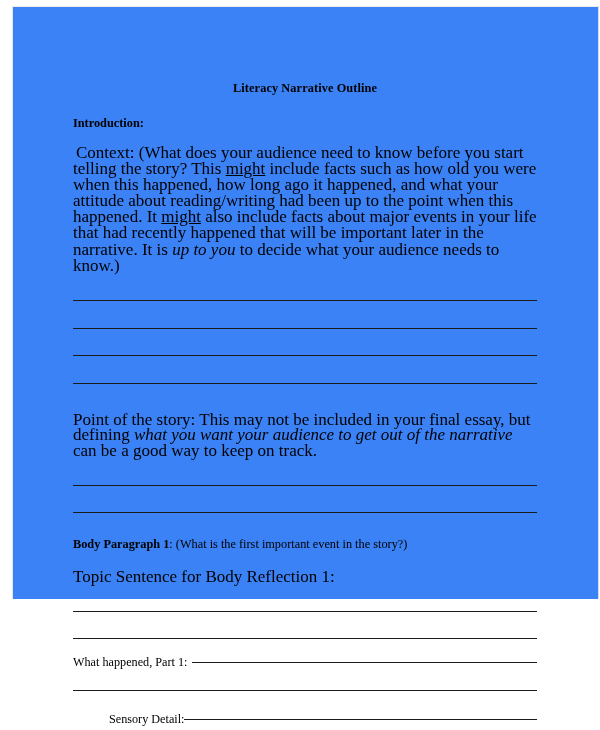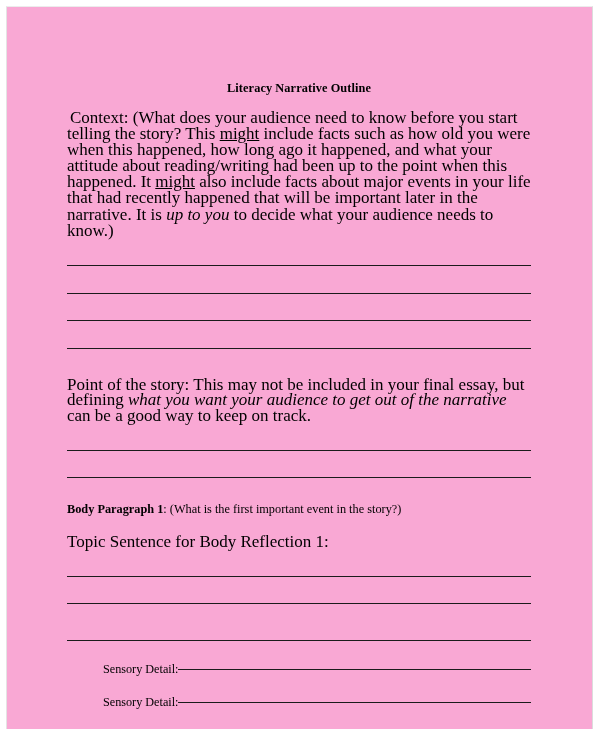--- a/index.html
+++ b/index.html
@@ -10,25 +10,25 @@
   body {
     width: 600px;
     height: 730px;
     font-family: "Liberation Serif", "DejaVu Serif", serif;
     color: #000000;
     overflow: hidden;
   }
 
   .page {
     position: absolute;
-    left: 6px;
+    left: 12px;
     top: 6px;
     width: 587px;
-    height: 723px;
-    background: #f9a8d4;
+    height: 593px;
+    background: #3b82f6;
     border-left: 1px solid #e4e4e4;
     border-top: 1px solid #ececec;
     border-right: 1px solid #dcdcdc;
     box-sizing: border-box;
   }
 
   .content {
     position: absolute;
     left: 60px;
     top: 0;
@@ -97,20 +97,21 @@
   .gap-24 { height: 24px; }
 </style>
 </head>
 <body>
 
 <div class="page">
   <div class="content">
 
     <div class="doc-title">Literacy Narrative Outline</div>
 
+    <div class="section-heading">Introduction:</div>
 
     <p class="para context"><span> Context: (What does your audience need to know before you start telling the story?  This </span><u>might</u><span> include facts such as how old you were when this happened, how long ago it happened, and what your attitude about reading/writing had been up to the point when this happened. It </span><u>might</u><span> also include facts about major events in your life that had recently happened that will be important later in the narrative. It is </span><i>up to you</i><span> to decide what your audience needs to know.)</span></p>
 
     <div class="rules">
       <div class="rule"></div>
       <div class="rule"></div>
       <div class="rule"></div>
       <div class="rule"></div>
     </div>
 
@@ -127,20 +128,24 @@
 
     <p class="para" style="margin-top:17px">Topic Sentence for Body Reflection 1:</p>
 
     <div class="rules tight" style="margin-top:5px">
       <div class="rule"></div>
       <div class="rule"></div>
     </div>
 
     <div class="gap-16"></div>
 
+    <div class="fill-row">
+      <span class="label">What happened, Part 1:</span>
+      <span class="blank spaced"></span>
+    </div>
 
     <div class="rules tight" style="margin-top:-6px">
       <div class="rule"></div>
     </div>
 
     <div class="gap-21"></div>
 
     <div class="fill-row indented">
       <span class="label">Sensory Detail:</span>
       <span class="blank"></span>

